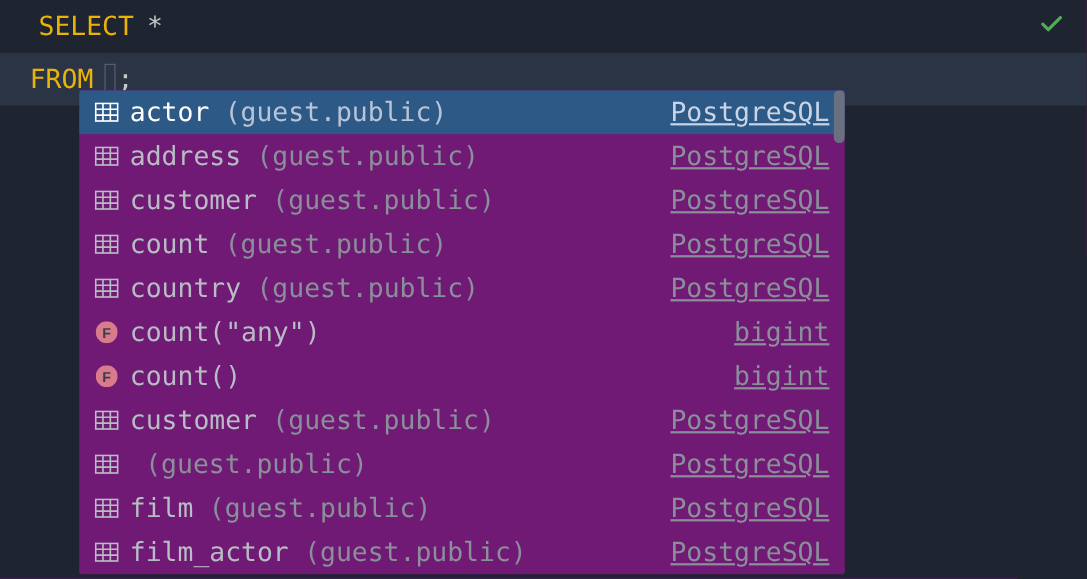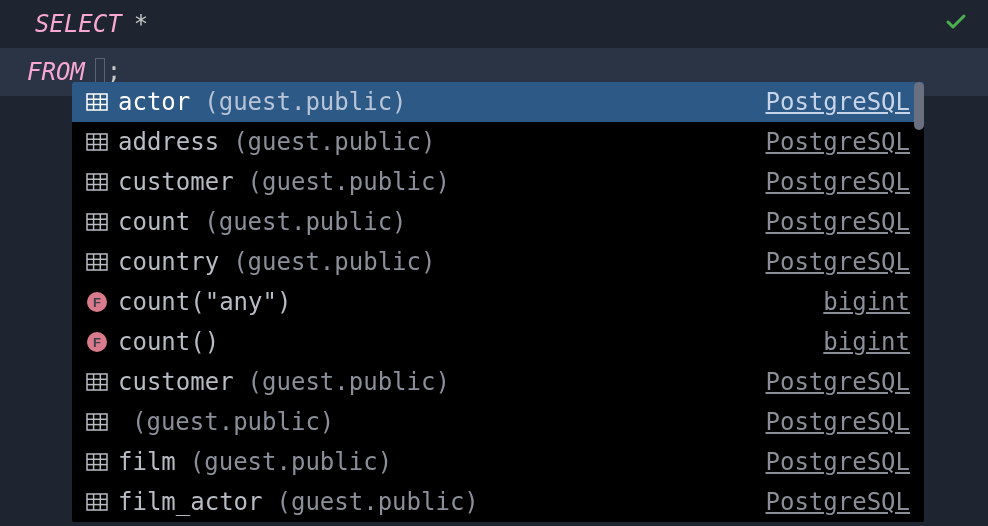--- a/index.html
+++ b/index.html
@@ -21,22 +21,21 @@
       color: #c5c8c6;
       line-height: 1.5;
       display: flex;
       align-items: center;
     }
     .editor-line.active {
       background: #2b3444;
       padding-left: 27px;
     }
     .keyword {
-      color: #f9a8d4;
-      font-style: italic;
+      color: #eab308;
     }
     .asterisk {
       color: #c5c8c6;
       margin-left: 12px;
     }
     .cursor-box {
       display: inline-block;
       border: 1px solid #5a6374;
       width: 10px;
       height: 28px;
@@ -50,22 +49,22 @@
     .check-icon {
       position: absolute;
       top: 10px;
       right: 20px;
       color: #4caf50;
     }
     .autocomplete {
       position: absolute;
       top: 82px;
       left: 72px;
-      width: 852px;
-      background: #000000;
+      width: 696px;
+      background: #701a75;
       border-radius: 2px;
       overflow: hidden;
     }
     .autocomplete-item {
       display: flex;
       align-items: center;
       padding: 5px 14px;
       color: #b8bcc4;
       cursor: pointer;
       height: 40px;

